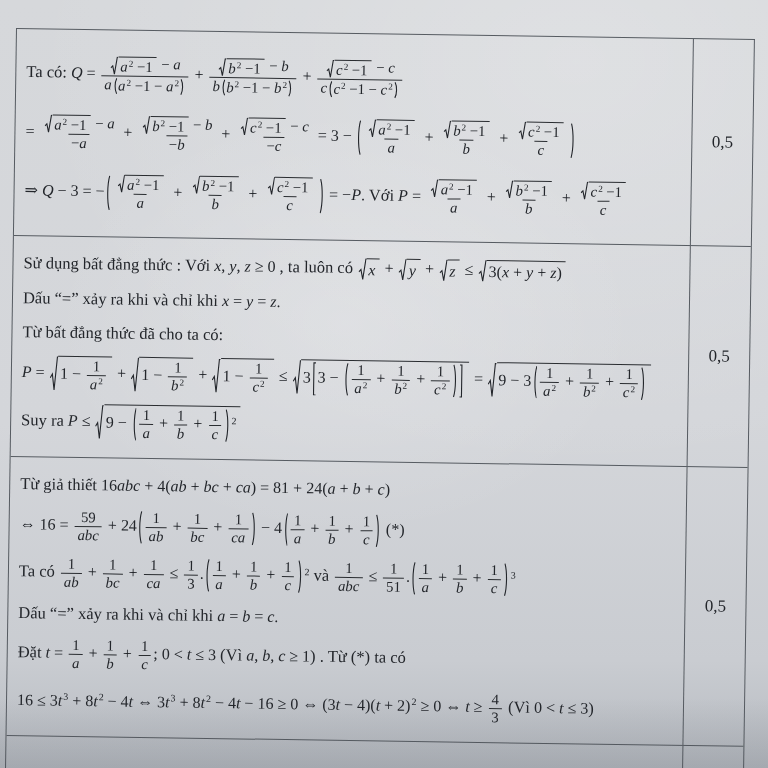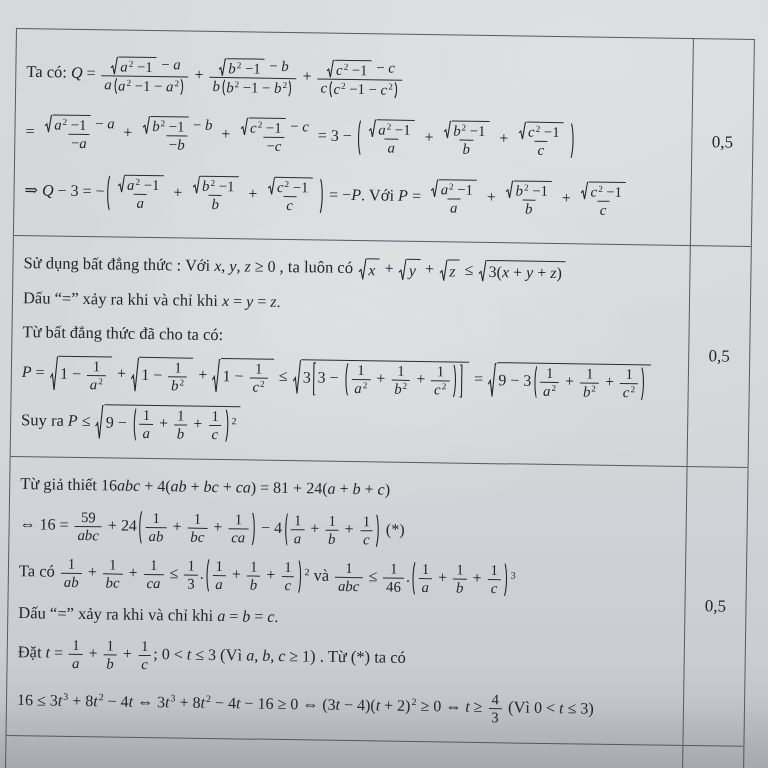--- a/index.html
+++ b/index.html
@@ -532,21 +532,21 @@
               <span class="d">
                 <svg viewBox="0 0 8 20" preserveAspectRatio="none">
                   <path d="M1.5 0.8 C5.4 5.5 5.4 14.5 1.5 19.2" fill="none" stroke="currentColor" stroke-width="1.1" vector-effect="non-scaling-stroke"></path>
                 </svg>
               </span>
             </span><span class="sup">2</span></span><span class="txt">  và  </span><span class="m"><span class="frac">
               <span class="fnum">1</span>
               <span class="fden"><i>abc</i></span>
             </span> ≤ <span class="frac">
               <span class="fnum">1</span>
-              <span class="fden">46</span>
+              <span class="fden">51</span>
             </span>.<span class="grp">
               <span class="d">
                 <svg viewBox="0 0 8 20" preserveAspectRatio="none">
                   <path d="M6.5 0.8 C2.6 5.5 2.6 14.5 6.5 19.2" fill="none" stroke="currentColor" stroke-width="1.1" vector-effect="non-scaling-stroke"></path>
                 </svg>
               </span>
               <span class="gb"><span class="frac">
                   <span class="fnum">1</span>
                   <span class="fden"><i>a</i></span>
                 </span> + <span class="frac">

